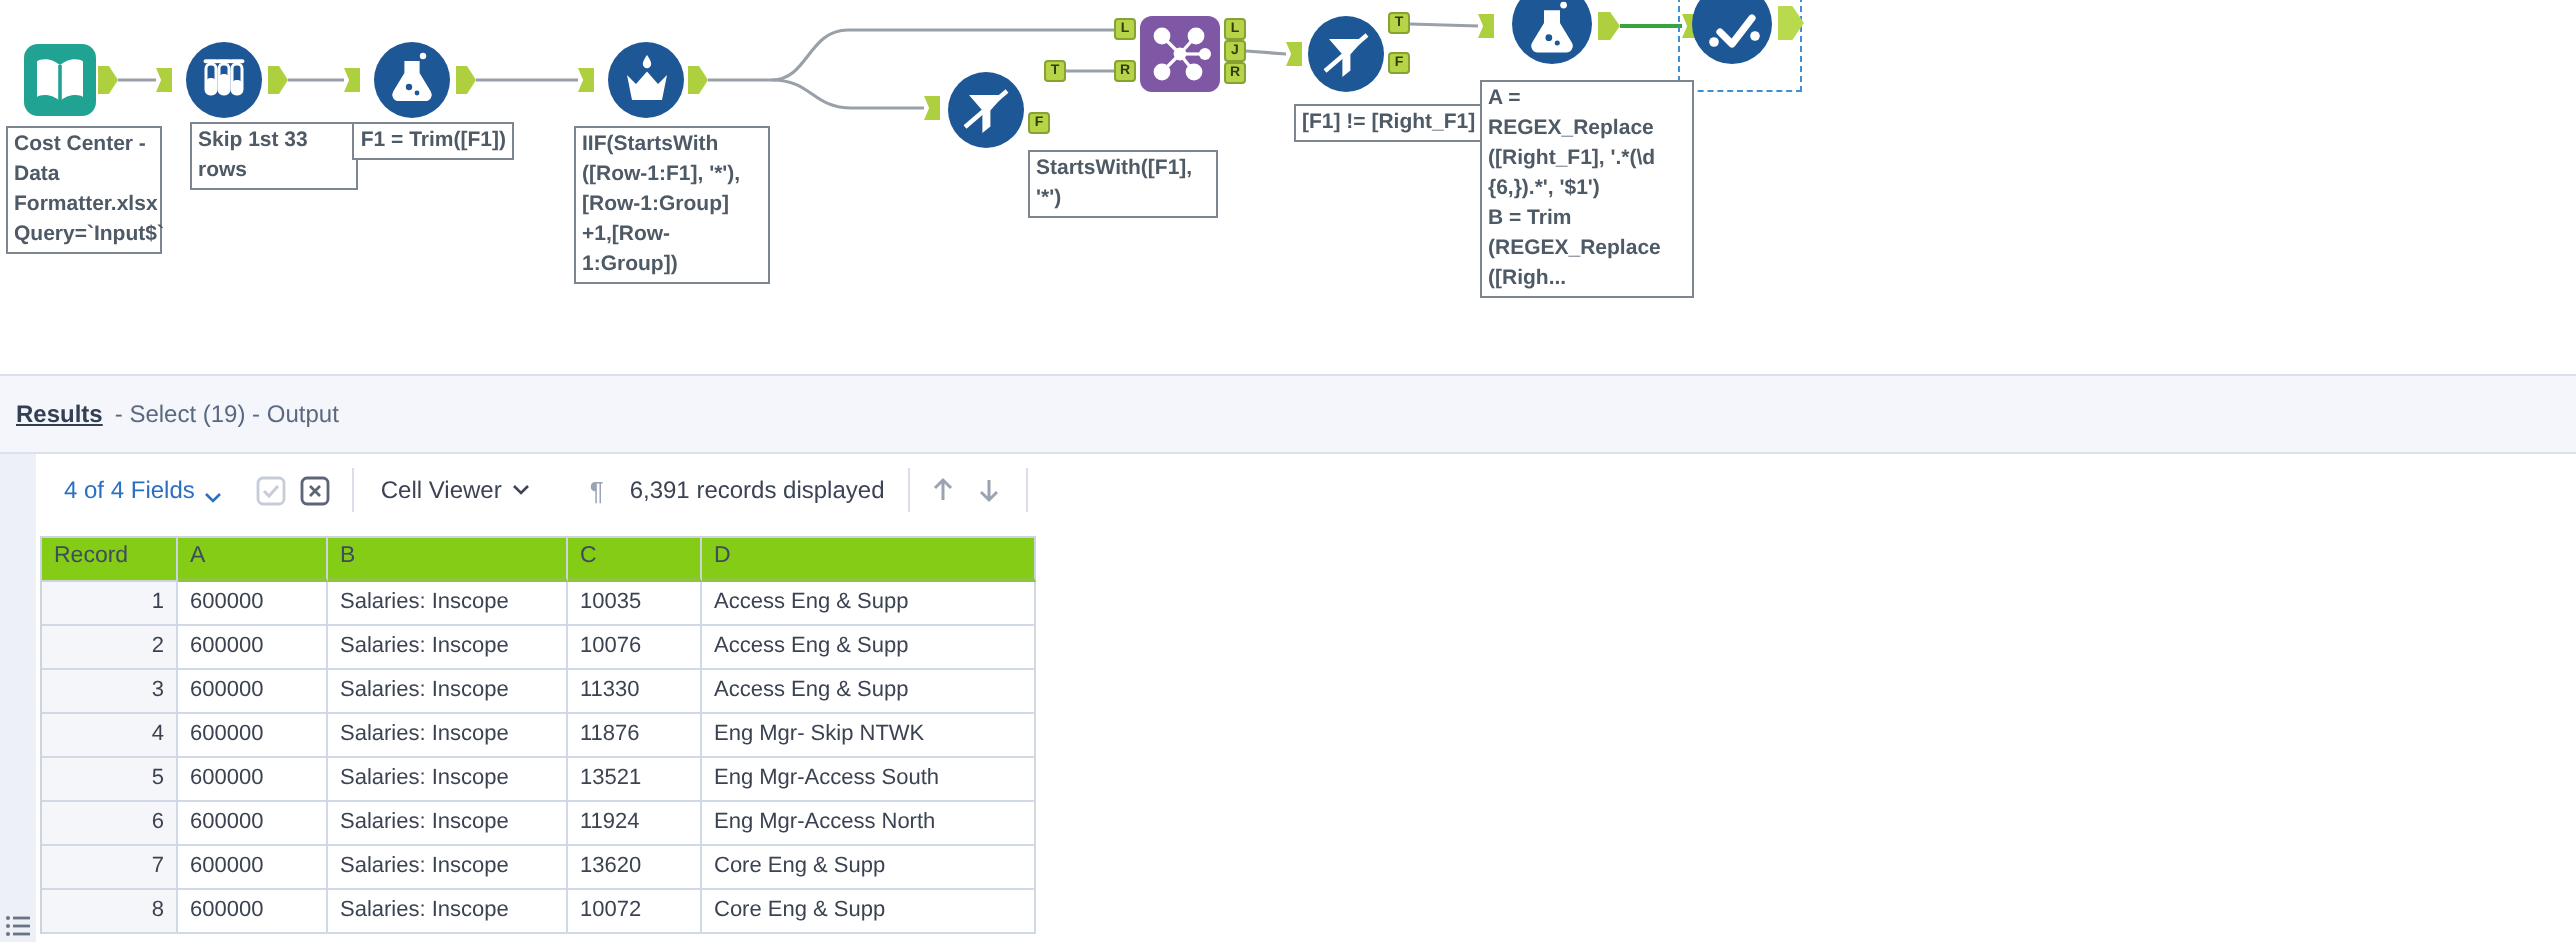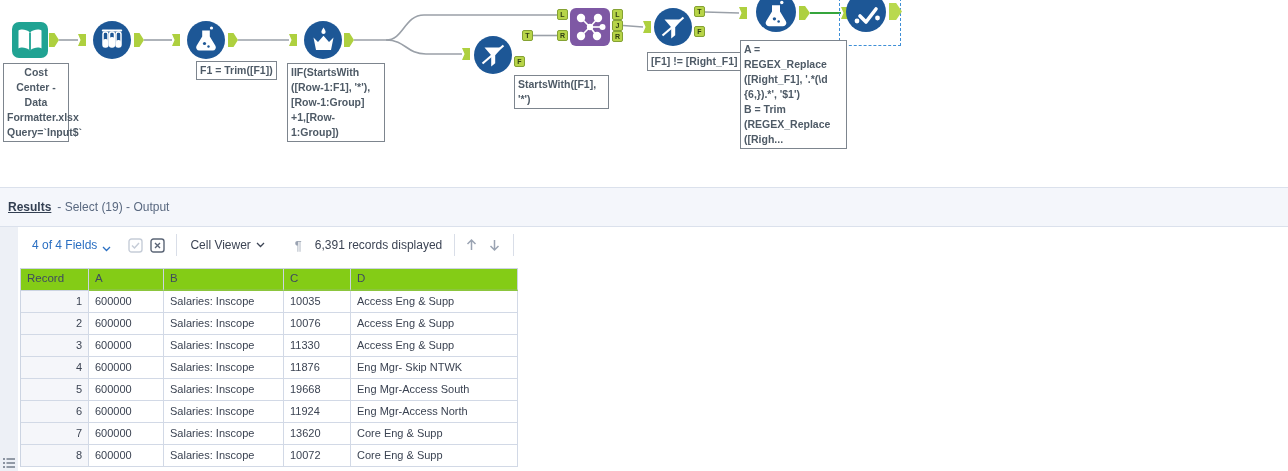--- a/index.html
+++ b/index.html
@@ -169,25 +169,26 @@
     <div class="anchor-in" style="left:841px;top:7px;width:8px;height:12px;"></div>
     <div class="tool tool-circle" style="left:846px;top:-8px;width:40px;height:40px;">
       <svg width="40" height="40" viewBox="0 0 40 40">
         <path d="M14 24 l6 6 L30 17" stroke="#fff" stroke-width="3.6" fill="none" stroke-linecap="round" stroke-linejoin="round"></path>
         <circle cx="11" cy="29" r="2.4" fill="#fff"></circle>
         <circle cx="31.5" cy="26" r="2.4" fill="#fff"></circle>
       </svg>
     </div>
     <div class="anchor-out" style="left:889px;top:3px;width:13px;height:17px;background:#b9d94e;"></div>
 
-    <div class="anno" style="left:3px;top:63px;width:66px;text-align:center;">Cost Center -
+    <div class="anno" style="left:3px;top:63px;width:78px;">Cost Center -
 Data
 Formatter.xlsx
 Query=`Input$`</div>
-    <div class="anno" style="left:196px;top:61px;width:81px;">F1 = Trim([F1])</div>
+    <div class="anno" style="left:95px;top:61px;width:84px;">Skip 1st 33 rows</div>
+    <div class="anno" style="left:176px;top:61px;width:81px;text-align:right;">F1 = Trim([F1])</div>
     <div class="anno" style="left:287px;top:63px;width:98px;">IIF(StartsWith
 ([Row-1:F1], '*'),
 [Row-1:Group]
 +1,[Row-
 1:Group])</div>
     <div class="anno" style="left:467px;top:75px;width:95px;margin-left:47px;">StartsWith([F1],
 '*')</div>
     <div class="anno" style="left:647px;top:52px;width:97px;">[F1] != [Right_F1]</div>
     <div class="anno" style="left:740px;top:40px;width:107px;">A =
 REGEX_Replace
@@ -285,21 +286,21 @@
       <div class="cell">11330</div>
       <div class="cell">Access Eng &amp; Supp</div>
       <div class="cell rec">4</div>
       <div class="cell">600000</div>
       <div class="cell">Salaries: Inscope</div>
       <div class="cell">11876</div>
       <div class="cell">Eng Mgr- Skip NTWK</div>
       <div class="cell rec">5</div>
       <div class="cell">600000</div>
       <div class="cell">Salaries: Inscope</div>
-      <div class="cell">19668</div>
+      <div class="cell">13521</div>
       <div class="cell">Eng Mgr-Access South</div>
       <div class="cell rec">6</div>
       <div class="cell">600000</div>
       <div class="cell">Salaries: Inscope</div>
       <div class="cell">11924</div>
       <div class="cell">Eng Mgr-Access North</div>
       <div class="cell rec">7</div>
       <div class="cell">600000</div>
       <div class="cell">Salaries: Inscope</div>
       <div class="cell">13620</div>

